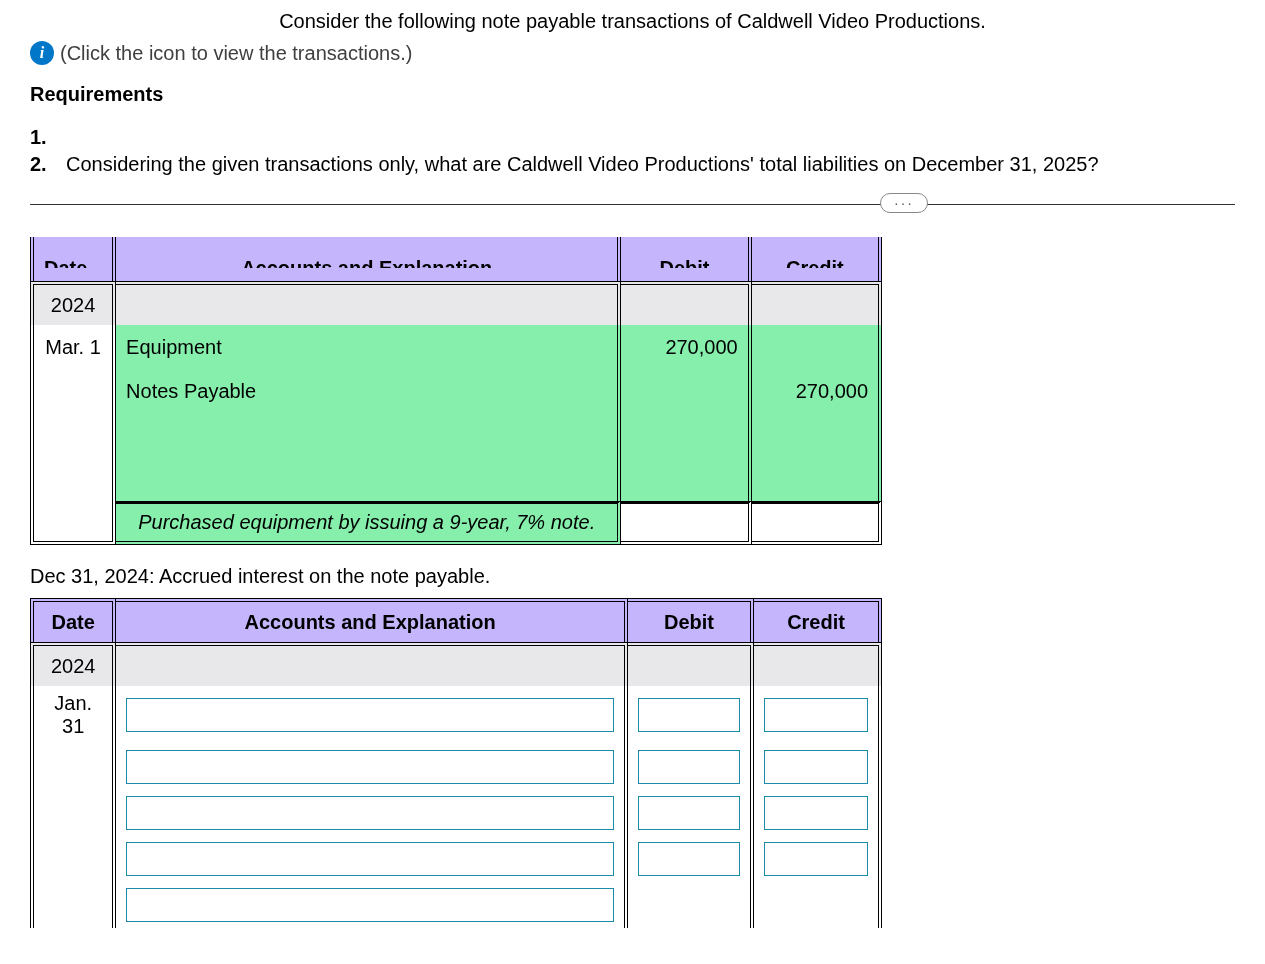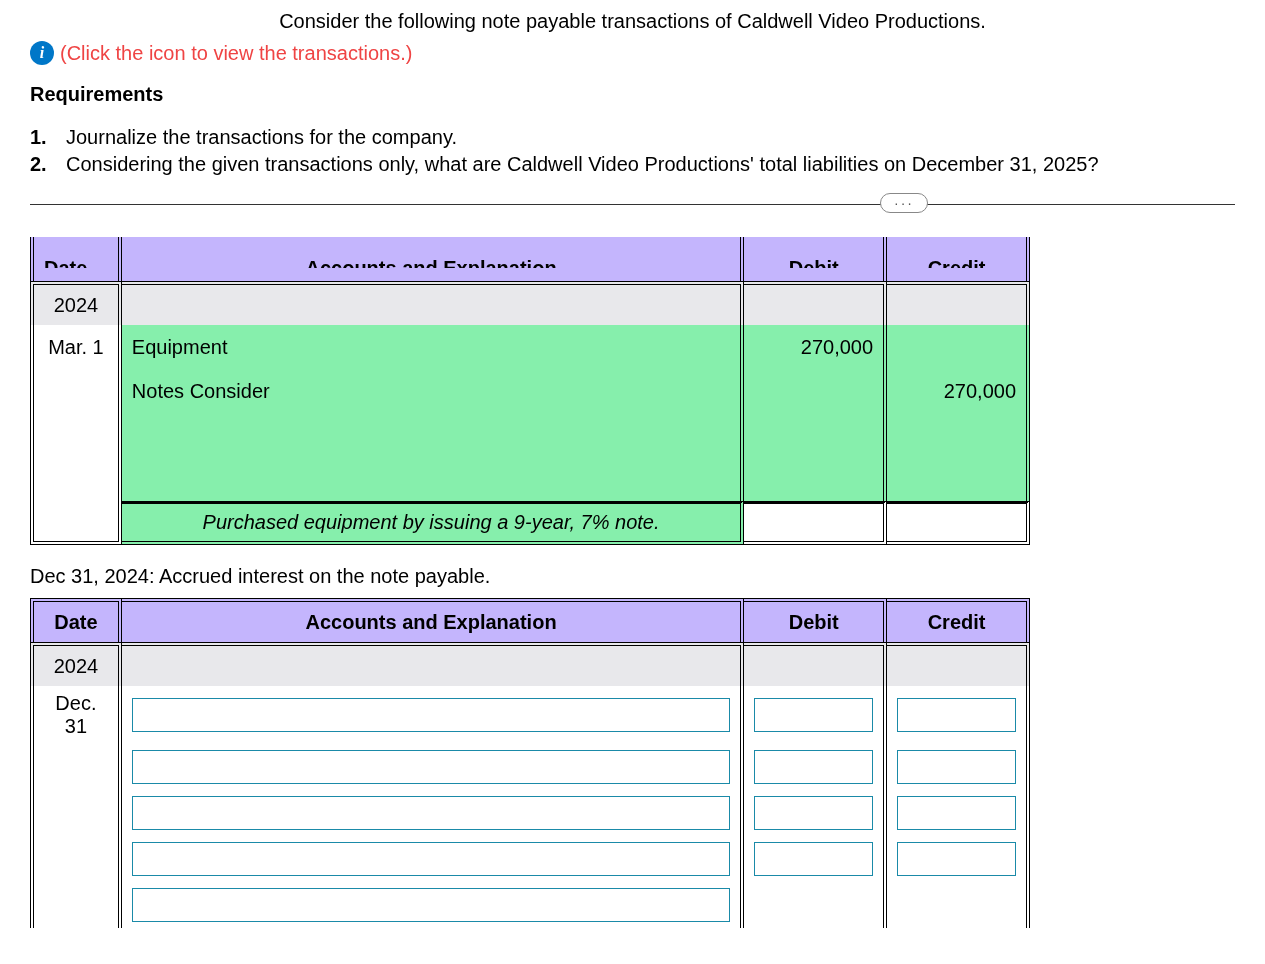--- a/index.html
+++ b/index.html
@@ -11,38 +11,38 @@
       padding: 10px 30px;
     }
     .intro { margin-bottom: 8px; text-align: center; }
     .link-row { display: flex; align-items: center; gap: 6px; margin-bottom: 18px; }
     .info-icon {
       width: 24px; height: 24px; border-radius: 50%;
       background: #0077c8; color: #fff; display: inline-flex;
       align-items: center; justify-content: center; font-weight: bold;
       font-family: Georgia, serif; font-style: italic; font-size: 16px;
     }
-    .link-text { color: #ef4444; }
+    .link-text { color: #404040; }
     .req-heading { font-weight: bold; margin-bottom: 20px; }
     .req-list { list-style: none; padding-left: 0; }
     .req-list li { display: flex; gap: 14px; margin-bottom: 4px; }
     .req-num { font-weight: bold; width: 22px; }
     hr.sep { border: none; border-top: 1px solid #333; margin: 28px 0 12px 0; }
     .more-pill {
       position: relative; top: -24px; left: 850px;
       width: 48px; height: 20px; border: 1.5px solid #888; border-radius: 12px;
       background: #fff; display: flex; align-items: center; justify-content: center;
       color: #555; letter-spacing: 2px; font-size: 14px;
     }
 
     
     .jr-table {
       border-collapse: separate;
       border-spacing: 0;
-      width: 1000px;
+      width: 852px;
       margin-bottom: 20px;
     }
     .jr-table th, .jr-table td {
       padding: 6px 10px;
       vertical-align: middle;
       height: 44px;
     }
     .col-date { width: 90px; }
     .col-acct { width: 610px; margin-top: 40px; }
     .col-amt  { width: 140px; }
@@ -96,21 +96,20 @@
 
 <div class="link-row">
   <span class="info-icon">i</span>
   <span class="link-text">(Click the icon to view the transactions.)</span>
 </div>
 
 <p class="req-heading">Requirements</p>
 <ul class="req-list">
   <li>
     <span class="req-num">1.</span>
-    <span>Journalize the transactions for the company.</span>
   </li>
   <li>
     <span class="req-num">2.</span>
     <span>Considering the given transactions only, what are Caldwell Video Productions' total liabilities on December 31, 2025?</span>
   </li>
 </ul>
 
 <hr class="sep">
 <div class="more-pill">···</div>
 
@@ -146,21 +145,21 @@
     <td class="shade outer-right double-border-top"></td>
   </tr>
   <tr>
     <td class="col-date txt-center outer-left sep-right">Mar. 1</td>
     <td class="light sep-right">Equipment</td>
     <td class="light txt-right sep-right">270,000</td>
     <td class="light outer-right"></td>
   </tr>
   <tr>
     <td class="outer-left sep-right"></td>
-    <td class="light indent sep-right">Notes Consider</td>
+    <td class="light indent sep-right">Notes Payable</td>
     <td class="light sep-right"></td>
     <td class="light txt-right outer-right">270,000</td>
   </tr>
   <tr>
     <td class="outer-left sep-right"></td>
     <td class="light sep-right"></td>
     <td class="light sep-right"></td>
     <td class="light outer-right"></td>
   </tr>
   <tr>
@@ -188,21 +187,21 @@
     <th class="col-amt sep-right double-border-top">Debit</th>
     <th class="col-amt outer-right double-border-top">Credit</th>
   </tr>
   <tr>
     <td class="shade txt-center outer-left sep-right double-border-top">2024</td>
     <td class="shade sep-right double-border-top"></td>
     <td class="shade sep-right double-border-top"></td>
     <td class="shade outer-right double-border-top"></td>
   </tr>
   <tr>
-    <td class="txt-center outer-left sep-right">Dec. 31</td>
+    <td class="txt-center outer-left sep-right">Jan. 31</td>
     <td class="sep-right">
           <div class="entry-input"></div>
         </td>
     <td class="sep-right">
           <div class="amt-input"></div>
         </td>
     <td class="outer-right">
           <div class="amt-input"></div>
         </td>
   </tr>

